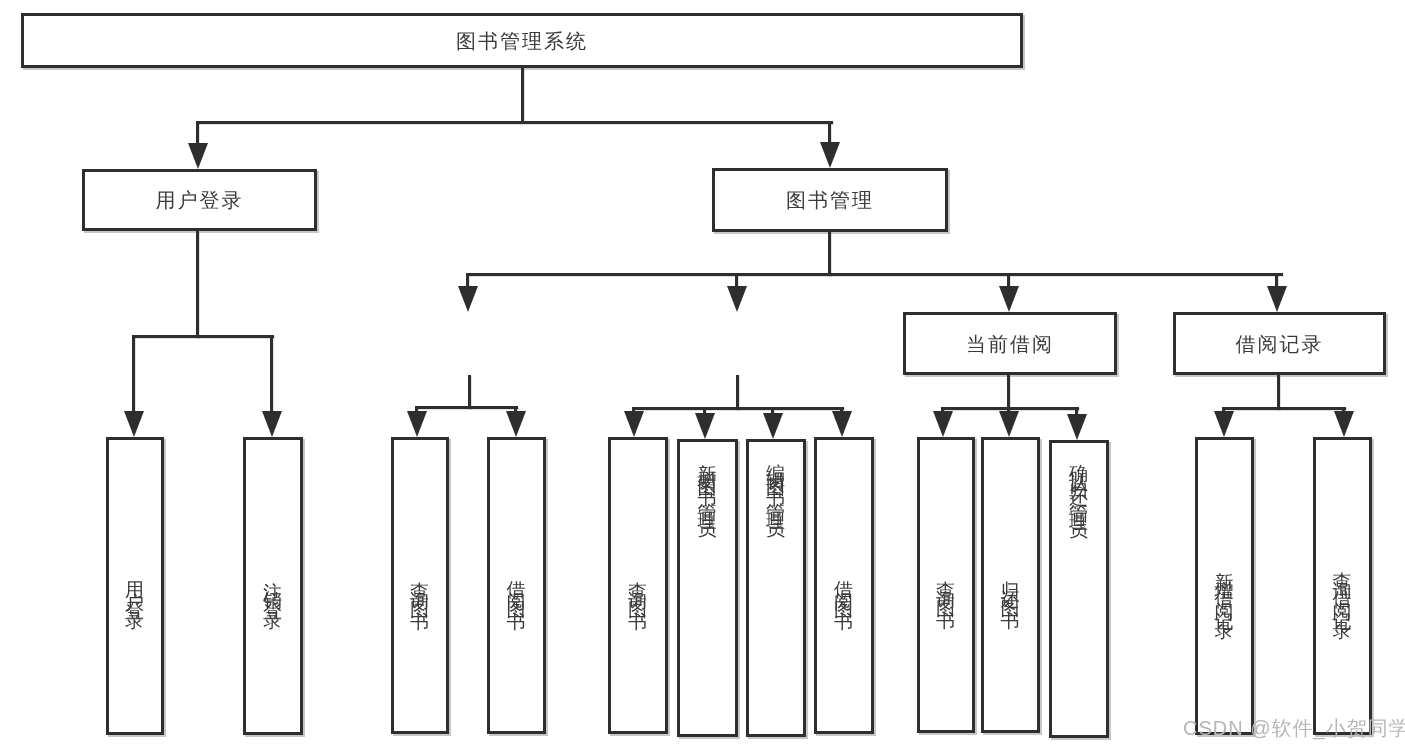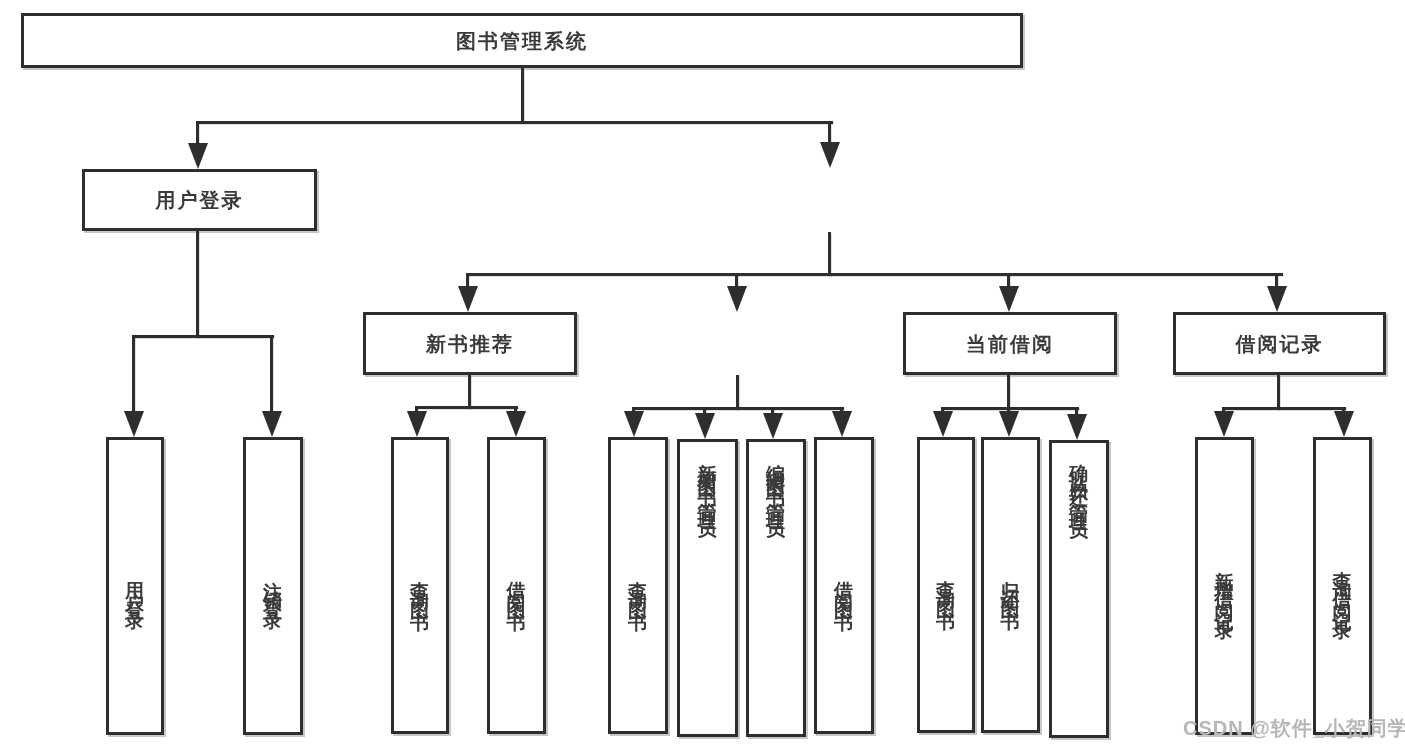--- a/index.html
+++ b/index.html
@@ -7,21 +7,20 @@
     --ink:#3a3a3a;
     --shadow:rgba(0,0,0,0.22);
   }
   html,body{margin:0;padding:0;background:#ffffff;}
   body{font-family:"Liberation Sans", sans-serif;}
   .canvas{
     position:relative;
     width:1405px;height:747px;
     background:#ffffff;
     overflow:hidden;
-    font-weight:bold;
   }
   .node{
     position:absolute;
     box-sizing:border-box;
     border:3px solid var(--line);
     background:#ffffff;
     display:flex;
     align-items:center;
     justify-content:center;
     color:var(--ink);
@@ -65,24 +64,24 @@
 
 <div class="canvas">
 
   <div class="node" style="left:21px;top:13px;width:1002px;height:55px;">
     <span class="lbl">图书管理系统</span>
   </div>
 
   <div class="node" style="left:82px;top:169px;width:235px;height:62px;">
     <span class="lbl">用户登录</span>
   </div>
+  <div class="node" style="left:712px;top:168px;width:236px;height:64px;">
+    <span class="lbl">图书管理</span>
+  </div>
 
-  <div class="node" style="left:363px;top:312px;width:214px;height:63px;">
-    <span class="lbl">新书推荐</span>
-  </div>
   <div class="node" style="left:903px;top:312px;width:214px;height:63px;">
     <span class="lbl">当前借阅</span>
   </div>
   <div class="node" style="left:1173px;top:312px;width:213px;height:63px;">
     <span class="lbl">借阅记录</span>
   </div>
 
   <div class="node vert" style="left:106px;top:437px;width:58px;height:298px;">
     <span class="lbl">用户登录</span>
   </div>

